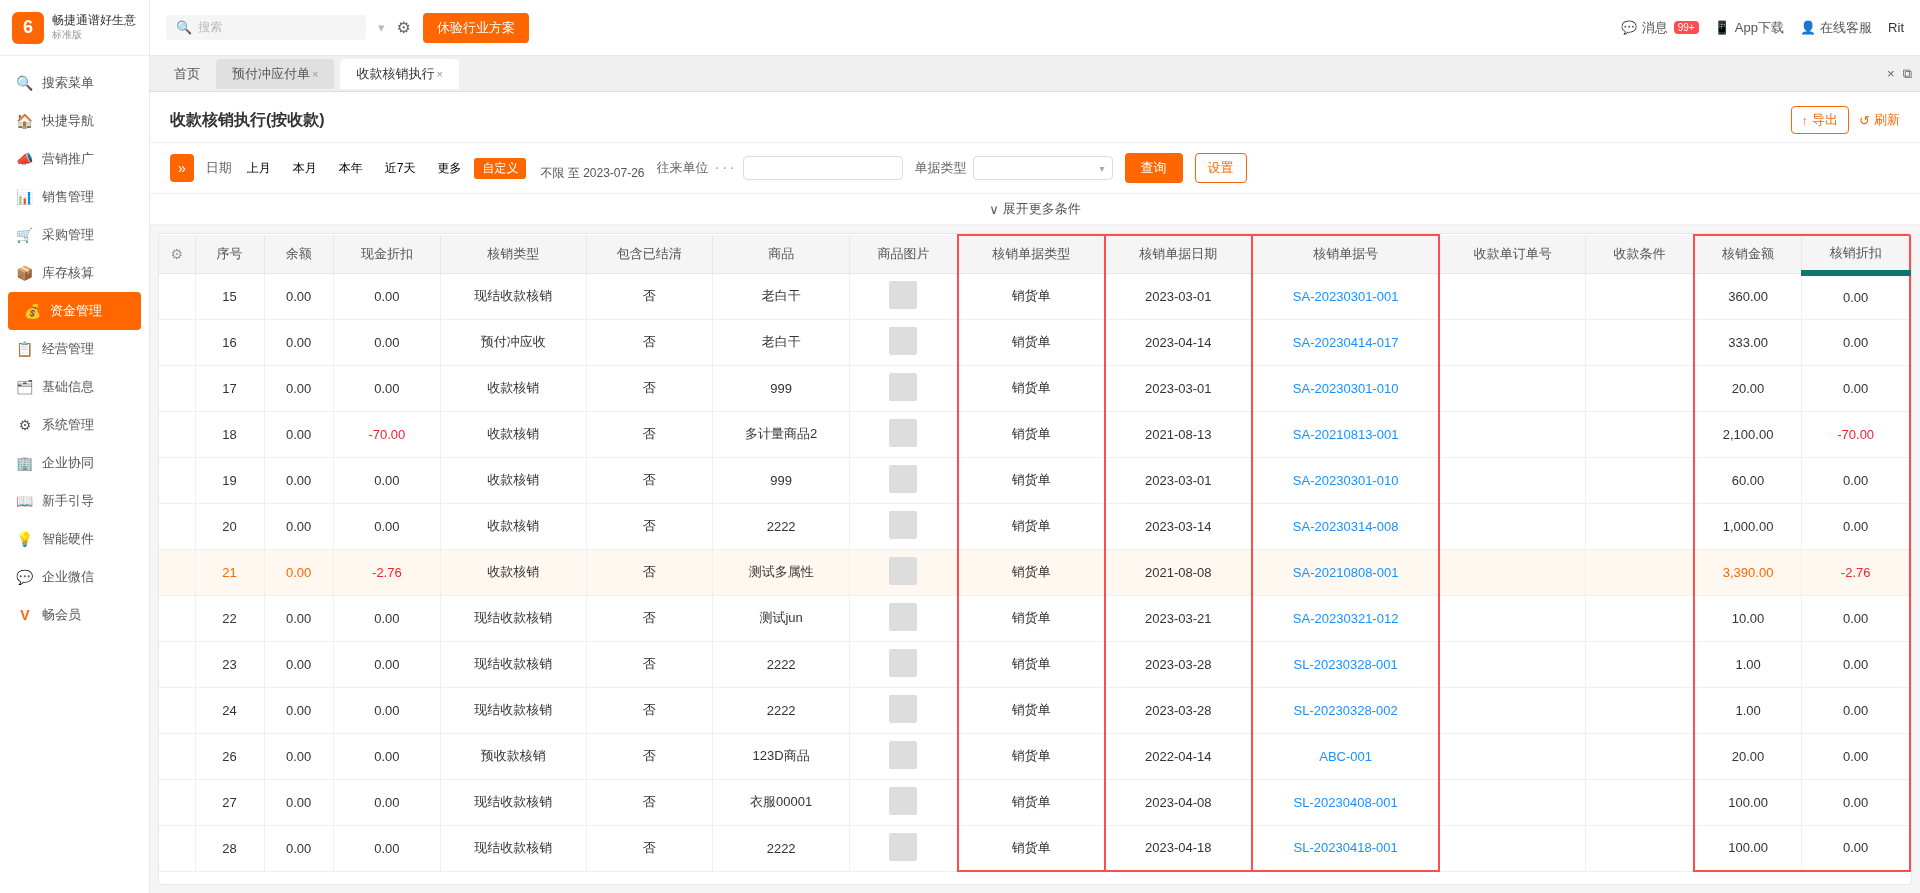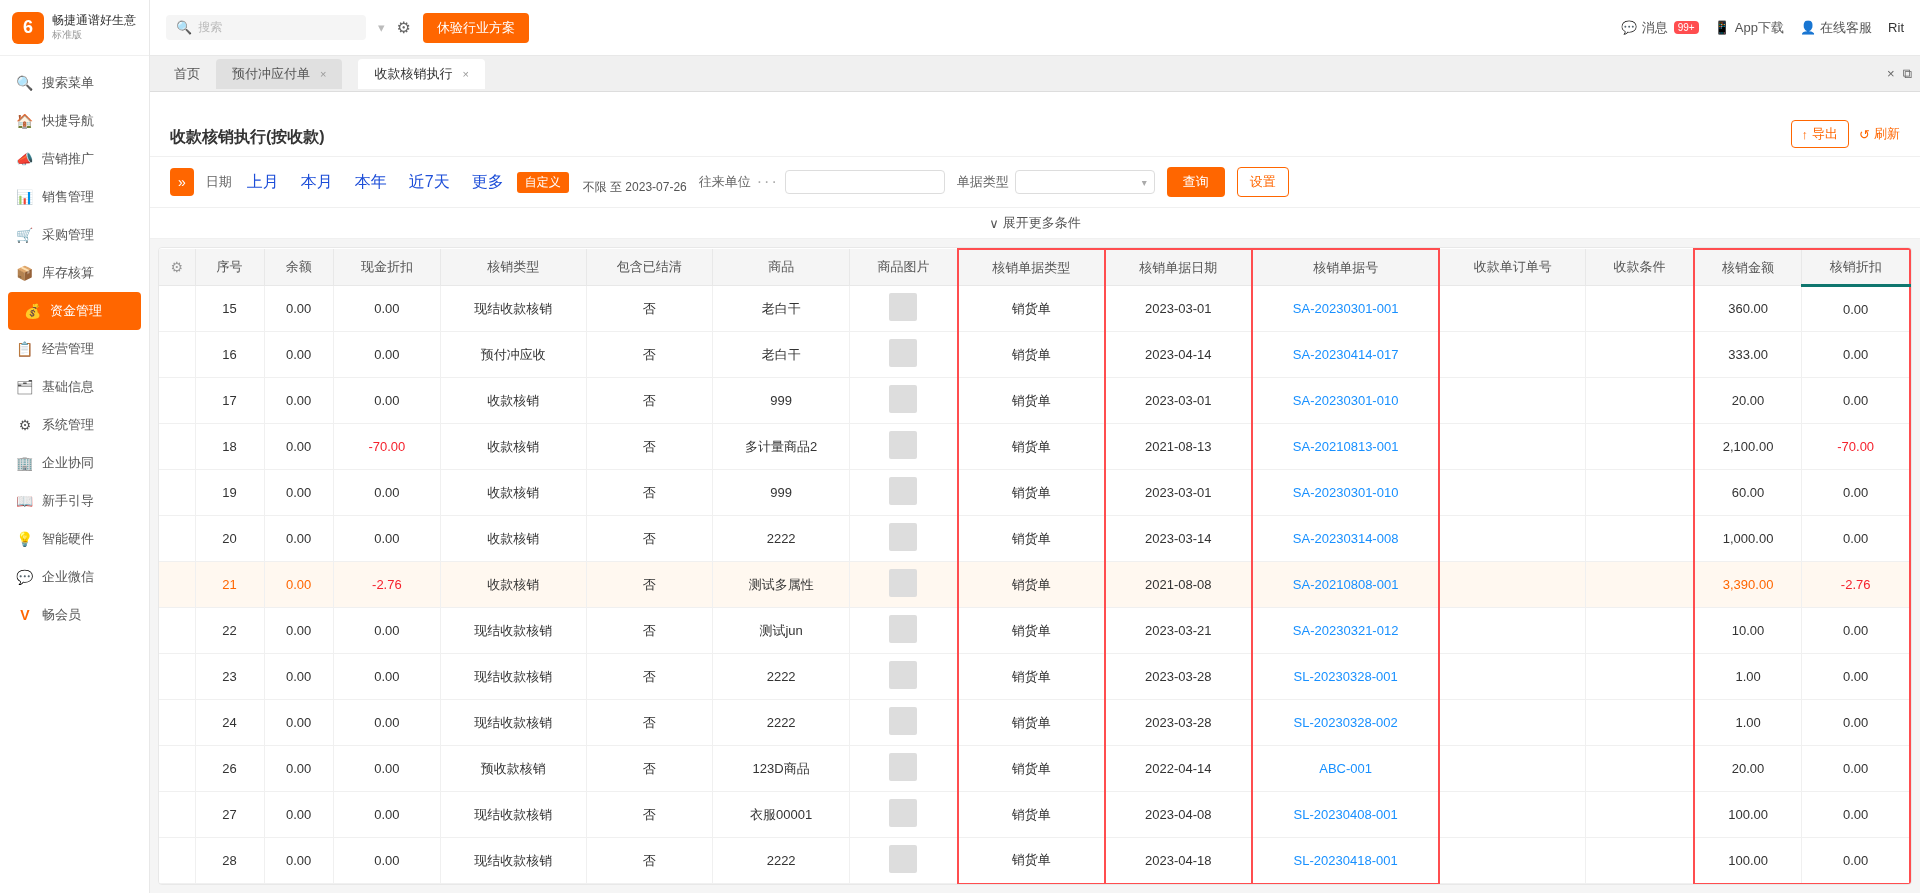--- a/index.html
+++ b/index.html
@@ -26,41 +26,41 @@
     .topbar-dropdown { display: flex; align-items: center; gap: 4px; color: #666; cursor: pointer; }
     .topbar-gear { color: #666; cursor: pointer; font-size: 16px; }
     .topbar-industry-btn { background: #ff6600; color: #fff; border: none; border-radius: 4px; padding: 6px 14px; font-size: 13px; cursor: pointer; }
     .topbar-right { margin-left: auto; display: flex; align-items: center; gap: 16px; color: #555; font-size: 13px; }
     .topbar-right .msg-icon { position: relative; cursor: pointer; display: flex; align-items: center; gap: 4px; }
     .topbar-right .badge { background: #ff4d4f; color: #fff; font-size: 10px; border-radius: 4px; padding: 1px 4px; margin-left: 2px; }
     .topbar-right .user { color: #333; cursor: pointer; }
 
     
     .tabs { display: flex; align-items: center; background: #f0f0f0; border-bottom: 1px solid #ddd; padding: 0 8px; height: 36px; }
-    .tab { display: flex; align-items: center; padding: 6px 16px; cursor: pointer; font-size: 13px; color: #555; border-radius: 4px 4px 0 0; background: #e0e0e0; margin-right: 16px; gap: 10px; }
+    .tab { display: flex; align-items: center; padding: 6px 16px; cursor: pointer; font-size: 13px; color: #555; border-radius: 4px 4px 0 0; background: #e0e0e0; margin-right: 6px; gap: 2px; }
     .tab.active { background: #fff; color: #333; }
     .tab .close-btn { font-size: 11px; color: #999; cursor: pointer; }
     .tab-home { padding: 6px 16px; color: #555; cursor: pointer; font-size: 13px; }
     .tab-actions { margin-left: auto; display: flex; align-items: center; gap: 8px; color: #666; }
 
     
     .content { flex: 1; overflow: hidden; display: flex; flex-direction: column; background: #f5f5f5; }
-    .content-header { padding: 28px 20px 8px 20px; display: flex; align-items: flex-end; justify-content: space-between; background: #fff; border-bottom: 1px solid #f0f0f0; }
+    .content-header { padding: 14px 20px 8px 20px; display: flex; align-items: center; justify-content: space-between; background: #fff; border-bottom: 1px solid #f0f0f0; }
     .content-title { font-size: 16px; font-weight: bold; color: #333; }
     .content-actions { display: flex; align-items: center; gap: 10px; }
     .btn-export { display: flex; align-items: center; gap: 4px; color: #ff6600; cursor: pointer; font-size: 13px; border: 1px solid #ff6600; padding: 4px 10px; border-radius: 4px; }
     .btn-refresh { display: flex; align-items: center; gap: 4px; color: #ff6600; cursor: pointer; font-size: 13px; }
 
     
     .filter-bar { background: #fff; padding: 10px 20px; border-bottom: 1px solid #f0f0f0; display: flex; align-items: center; flex-wrap: wrap; gap: 12px; }
     .filter-expand-btn { background: #ff6600; color: #fff; border: none; border-radius: 4px; padding: 6px 8px; cursor: pointer; font-size: 14px; }
     .filter-item { display: flex; align-items: center; gap: 6px; color: #555; }
     .filter-item label { color: #666; font-size: 13px; white-space: nowrap; }
     .filter-date-btns { display: flex; align-items: center; gap: 4px; flex-wrap: wrap; }
-    .date-btn { padding: 2px 8px; border-radius: 3px; cursor: pointer; font-size: 16px; color: #1d4ed8; border: 1px solid transparent; }
+    .date-btn { padding: 2px 8px; border-radius: 3px; cursor: pointer; font-size: 12px; color: #000000; border: 1px solid transparent; }
     .date-custom { background: #ff6600; color: #fff; border-radius: 3px; padding: 2px 8px; font-size: 12px; cursor: pointer; }
     .date-range-text { font-size: 12px; color: #555; margin-top: 10px; }
     .filter-input { border: 1px solid #ddd; border-radius: 4px; padding: 4px 10px; font-size: 12px; width: 160px; color: #333; }
     .filter-select { border: 1px solid #ddd; border-radius: 4px; padding: 4px 30px 4px 10px; font-size: 12px; min-width: 140px; color: #333; appearance: none; background: #fff; }
     .filter-select-wrap { position: relative; display: flex; align-items: center; }
     .filter-select-wrap .chevron { position: absolute; right: 8px; color: #aaa; font-size: 10px; pointer-events: none; }
     .btn-query { background: #ff6600; color: #fff; border: none; border-radius: 4px; padding: 6px 16px; cursor: pointer; font-size: 13px; }
     .btn-settings { background: #fff; color: #ff6600; border: 1px solid #ff6600; border-radius: 4px; padding: 5px 12px; cursor: pointer; font-size: 13px; }
     .filter-dots { color: #aaa; letter-spacing: 2px; font-size: 16px; }
 
@@ -277,21 +277,21 @@
             <th>核销类型</th>
             <th>包含已结清</th>
             <th>商品</th>
             <th>商品图片</th>
             <th style="border:2px solid #ff4d4f; border-bottom:1px solid #e8e8e8;">核销单据类型</th>
             <th style="border-top:2px solid #ff4d4f; border-left:2px solid #ff4d4f; border-right:2px solid #ff4d4f; border-bottom:1px solid #e8e8e8;">核销单据日期</th>
             <th style="border-top:2px solid #ff4d4f; border-left:2px solid #ff4d4f; border-right:2px solid #ff4d4f; border-bottom:1px solid #e8e8e8;">核销单据号</th>
             <th>收款单订单号</th>
             <th>收款条件</th>
             <th style="border-top:2px solid #ff4d4f; border-left:2px solid #ff4d4f; border-bottom:1px solid #e8e8e8;margin-top:21px;">核销金额</th>
-            <th style="border-top:2px solid #ff4d4f; border-right:2px solid #ff4d4f; border-bottom:3px solid #0f766e;">核销折扣</th>
+            <th style="border-top:2px solid #ff4d4f; border-right:2px solid #ff4d4f; border-bottom:6px solid #0f766e;">核销折扣</th>
           </tr>
         </thead>
         <tbody id="table-body">
         <tr>
               <td></td>
               <td>15</td>
               <td>0.00</td>
               <td>0.00</td>
               <td>现结收款核销</td>
               <td>否</td>

